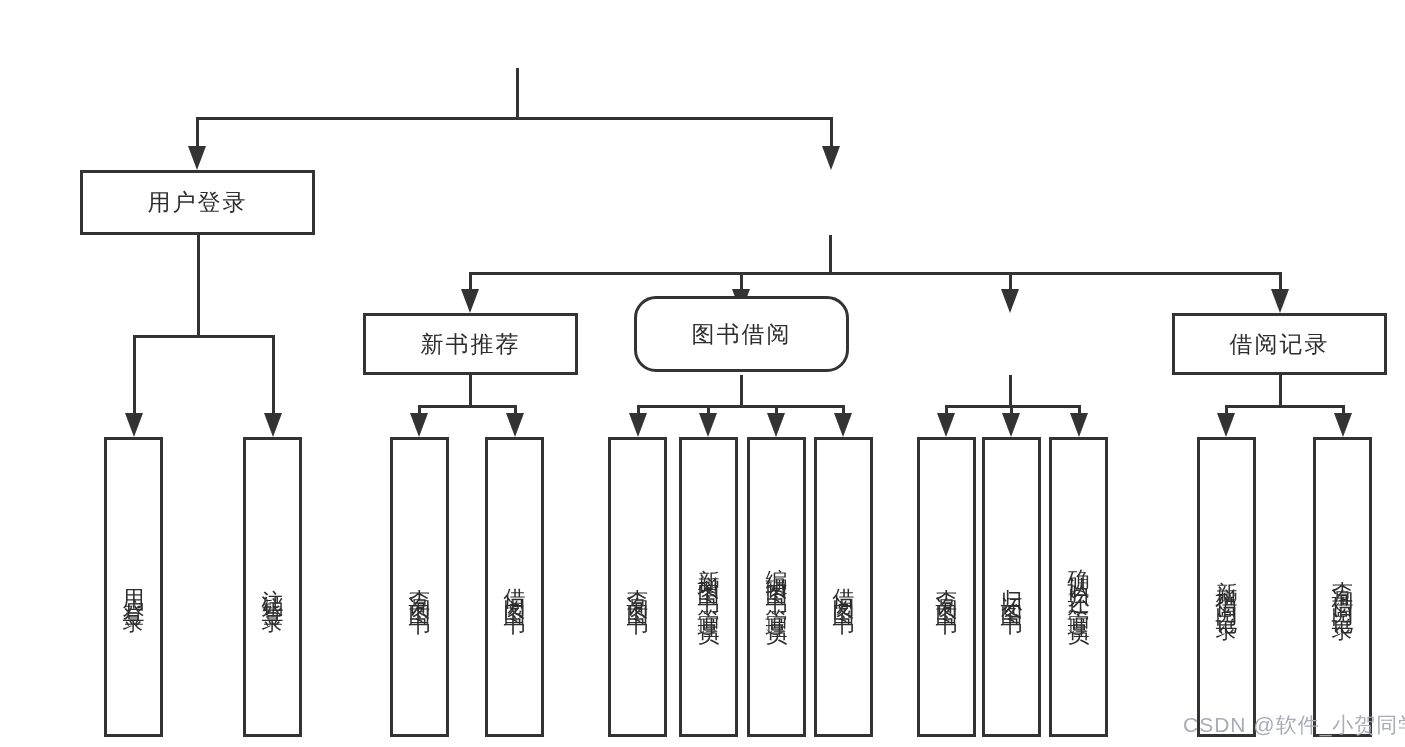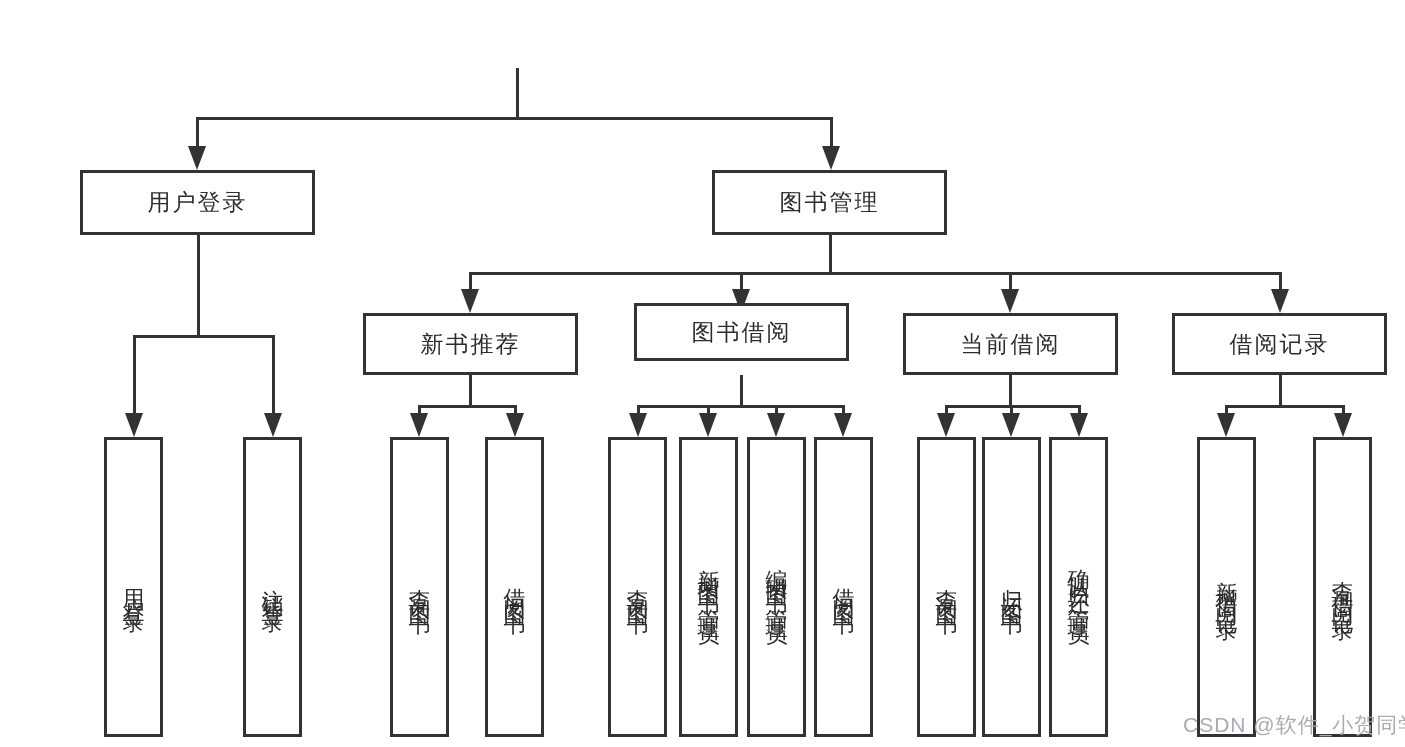--- a/index.html
+++ b/index.html
@@ -106,31 +106,25 @@
     <div class="arrow" style="left: 1070px; top: 413px;"></div>
     <div class="vline" style="left: 1278.5px; top: 375px; width: 3px; height: 31px;"></div>
     <div class="hline" style="left: 1224.5px; top: 404.5px; width: 120px; height: 3px;"></div>
     <div class="vline" style="left: 1224.5px; top: 406px; width: 3px; height: 13px;"></div>
     <div class="arrow" style="left: 1217px; top: 413px;"></div>
     <div class="vline" style="left: 1341.5px; top: 406px; width: 3px; height: 13px;"></div>
     <div class="arrow" style="left: 1334px; top: 413px;"></div>
     <div class="node" style="left: 80px; top: 170px; width: 235px; height: 65px;">
       <span>用户登录</span>
     </div>
-    <div class="node" style="left: 712px; top: 170px; width: 235px; height: 65px;">
-      <span>图书管理</span>
-    </div>
     <div class="node" style="left: 363px; top: 313px; width: 215px; height: 62px;">
       <span>新书推荐</span>
     </div>
-    <div class="node" style="left: 634px; top: 303px; width: 215px; height: 58px;">
+    <div class="node" style="left: 634px; top: 296px; width: 215px; height: 76px; border-radius: 22px;">
       <span>图书借阅</span>
-    </div>
-    <div class="node" style="left: 903px; top: 313px; width: 215px; height: 62px;">
-      <span>当前借阅</span>
     </div>
     <div class="node" style="left: 1172px; top: 313px; width: 215px; height: 62px;">
       <span>借阅记录</span>
     </div>
     <div class="node v" style="left: 104px; top: 437px; width: 59px; height: 300px;">
       <span>用户登录</span>
     </div>
     <div class="node v" style="left: 243px; top: 437px; width: 59px; height: 300px;">
       <span>注销登录</span>
     </div>

